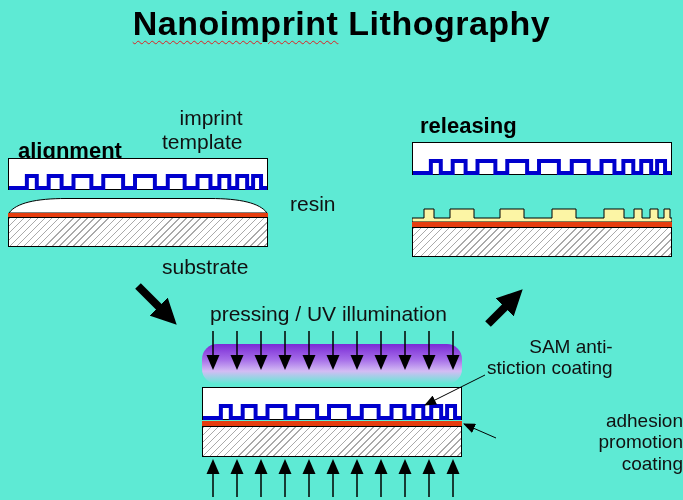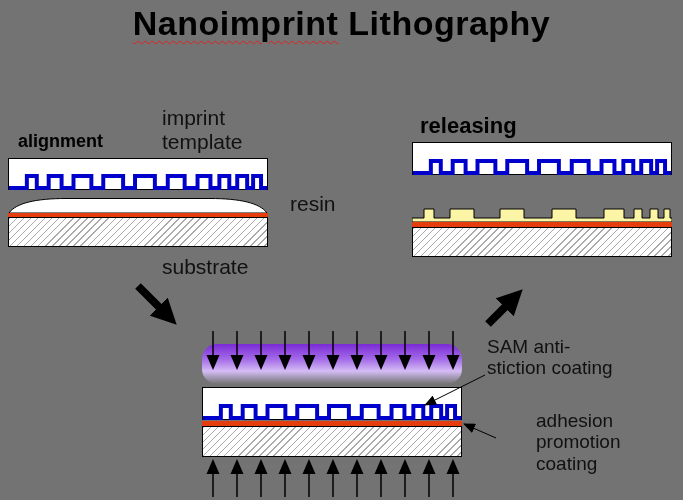--- a/index.html
+++ b/index.html
@@ -1,27 +1,27 @@
 <!DOCTYPE html>
 <html style="--pattern-blue: #0000cd; --coating-red: #e63d0f; --resin-yellow: #fcf5a5; --uv-purple: #7b2ad6; --uv-purple-light: #d4bcf4; --hatch-gray: #aaaaaa; --squiggle-red: #e02020;"><head>
 <meta charset="utf-8">
 <style>
   html,body{margin:0;padding:0;background:#fff;}
-  .canvas{position:relative;width:683px;height:500px;background:#737373;overflow:hidden;
+  .canvas{position:relative;width:683px;height:500px;background:#5eead4;overflow:hidden;
           font-family:"Liberation Sans", sans-serif;color:#000;}
   *{box-sizing:border-box;}
   .abs{position:absolute;}
   svg.abs{pointer-events:none;}
 
   .title{position:absolute;top:4px;left:0;right:0;text-align:center;
          font-size:34px;font-weight:bold;letter-spacing:.5px;}
   .misspelled{text-decoration:underline wavy var(--squiggle-red,#e02020);
               text-decoration-thickness:1px;text-underline-offset:5px;}
 
-  .lbl{position:absolute;font-size:21px;line-height:1.12;white-space:pre-line;color:#111;}
+  .lbl{position:absolute;font-size:21px;line-height:1.12;white-space:pre-line;color:#111;text-align:right;}
   .lbl.bold{font-weight:bold;color:#000;}
   .lbl.small{font-size:19px;}
 
   .template-box{position:absolute;width:260px;background:#fff;border:1px solid #000;}
   .comb{position:absolute;left:0;bottom:-2px;width:100%;height:20px;display:block;}
   .comb path{stroke:var(--pattern-blue,#0000cd);stroke-width:4;fill:none;}
 
   .redline{position:absolute;width:260px;background:var(--coating-red,#e63d0f);}
 
   .substrate{position:absolute;width:260px;border:1px solid #000;background:
@@ -37,21 +37,21 @@
   .resinfill{fill:var(--resin-yellow,#fcf5a5);stroke:#000;stroke-width:1;}
   .dropfill{fill:#fff;stroke:#000;stroke-width:1;}
 </style>
 </head>
 <body>
 
 <div class="canvas">
 
   <div class="title"><span class="misspelled">Nanoimprint</span><span> Lithography</span></div>
 
-  <div class="lbl bold" style="left:18px;top:131px;font-size:18px;">alignment</div>
+  <div class="lbl bold" style="left:18px;top:139px;font-size:22px;">alignment</div>
   <div class="lbl" style="left:162px;top:106px;">imprint
 template</div>
 
   <div class="template-box" style="left:8px;top:158px;height:32px;">
     <svg class="comb" viewBox="0 0 260 20" preserveAspectRatio="none">
       <path d="M0 17 H18 V5 H28 V17 H40 V5 H53 V17 H65 V5 H83 V17 H95 V5 H115 V17 H127 V5 H147 V17 H160 V5 H177 V17 H190 V5 H203 V17 H212 V5 H222 V17 H230 V5 H240 V17 H246 V5 H254 V17 H260"></path>
     </svg>
   </div>
 
   <svg class="abs" style="left:8px;top:197px;" width="260" height="17">
@@ -86,20 +86,21 @@
         <path d="M0 0 L12 5 L0 10 Z" fill="#000"></path>
       </marker>
     </defs>
     <line class="bigshaft" x1="10" y1="8" x2="34" y2="32" marker-end="url(#bigHead)"></line>
   </svg>
 
   <svg class="abs" style="left:478px;top:276px;" width="60" height="55">
     <line class="bigshaft" x1="10" y1="48" x2="30" y2="28" marker-end="url(#bigHead)"></line>
   </svg>
 
+  <div class="lbl" style="left:210px;top:302px;">pressing / UV illumination</div>
 
   <div class="uv-bar"></div>
 
   <svg class="abs" style="left:202px;top:331px;" width="260" height="46">
     <defs>
       <g id="dnArrow">
         <line class="thinline" x1="0" y1="0" x2="0" y2="26"></line>
         <polygon points="-6.5,24 6.5,24 0,39" fill="#000"></polygon>
       </g>
     </defs>

